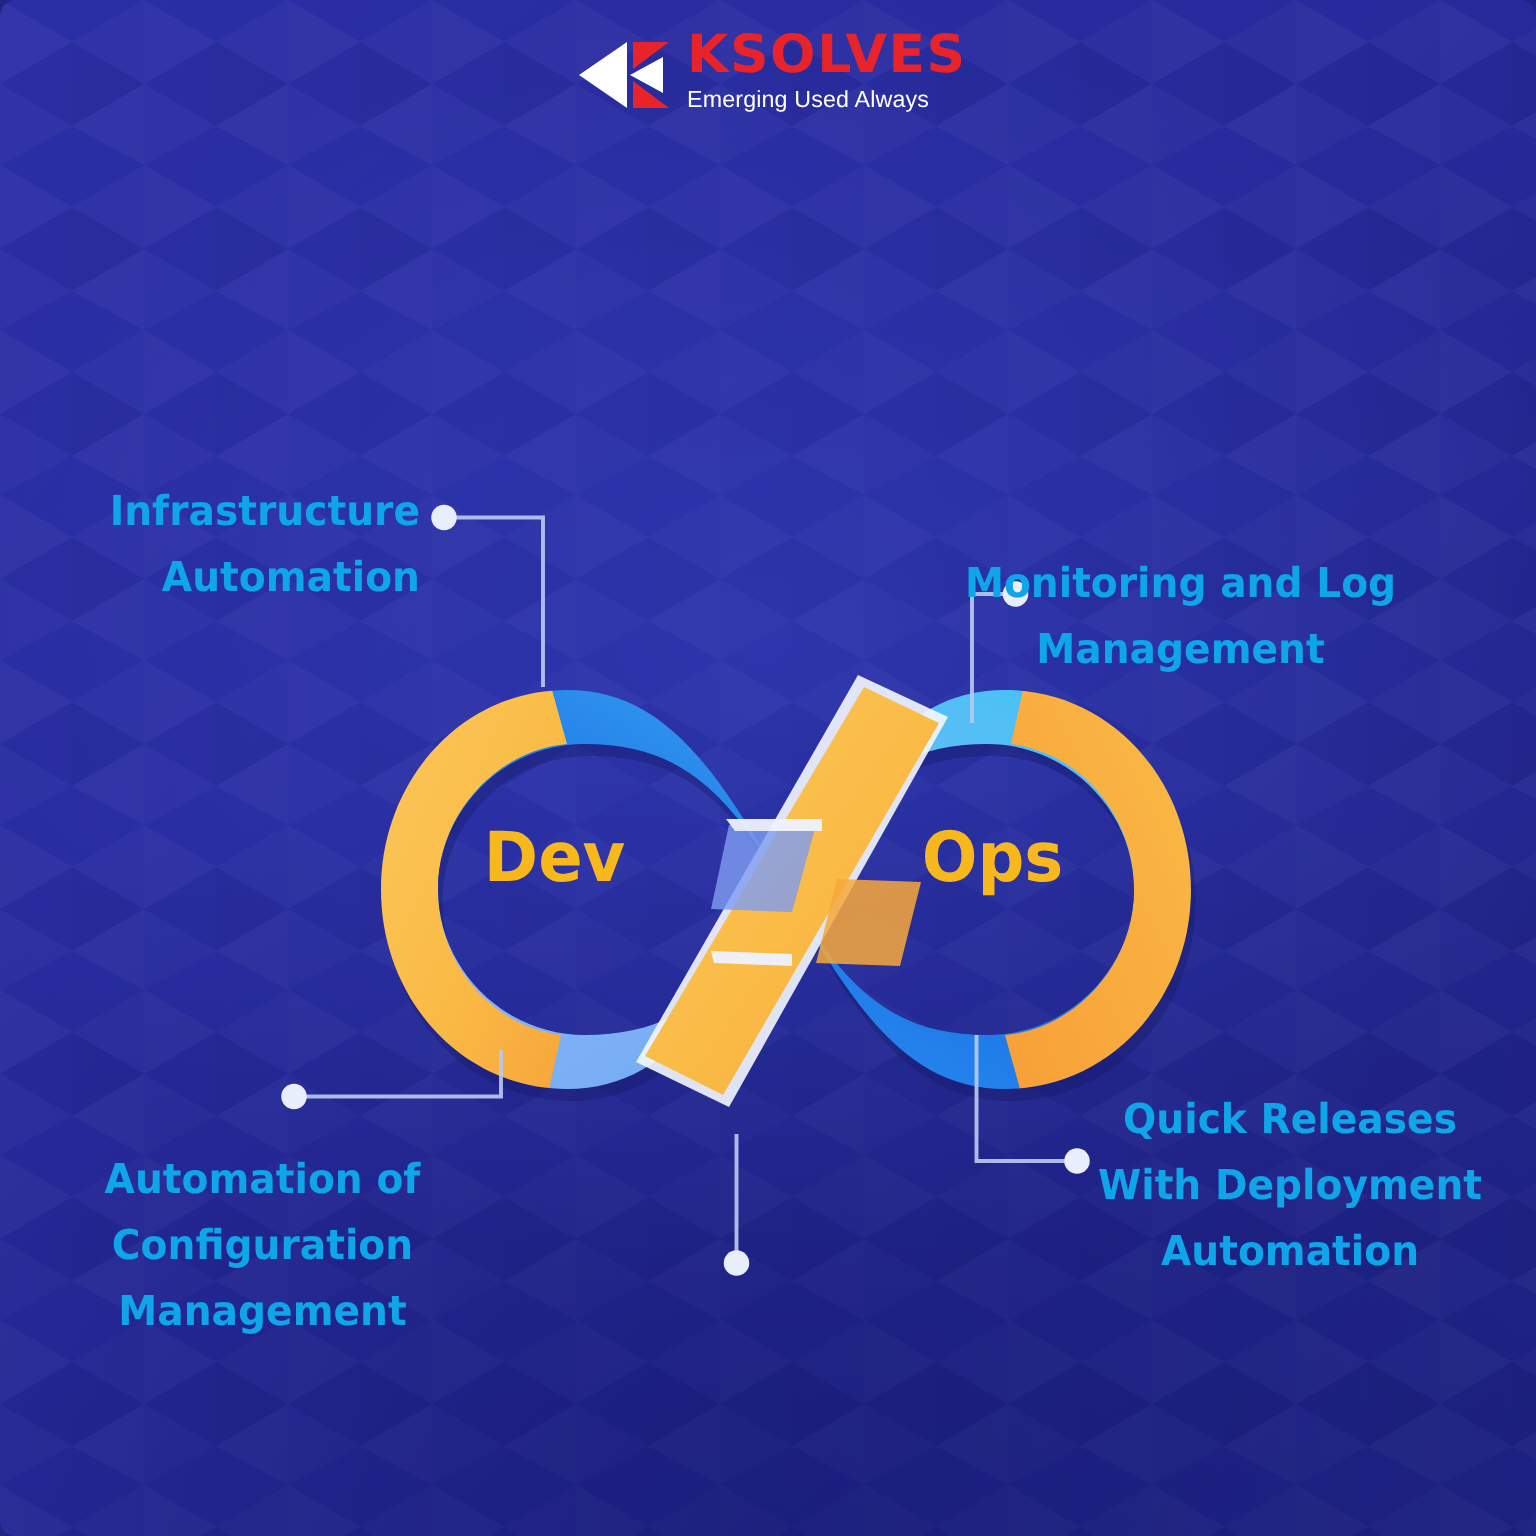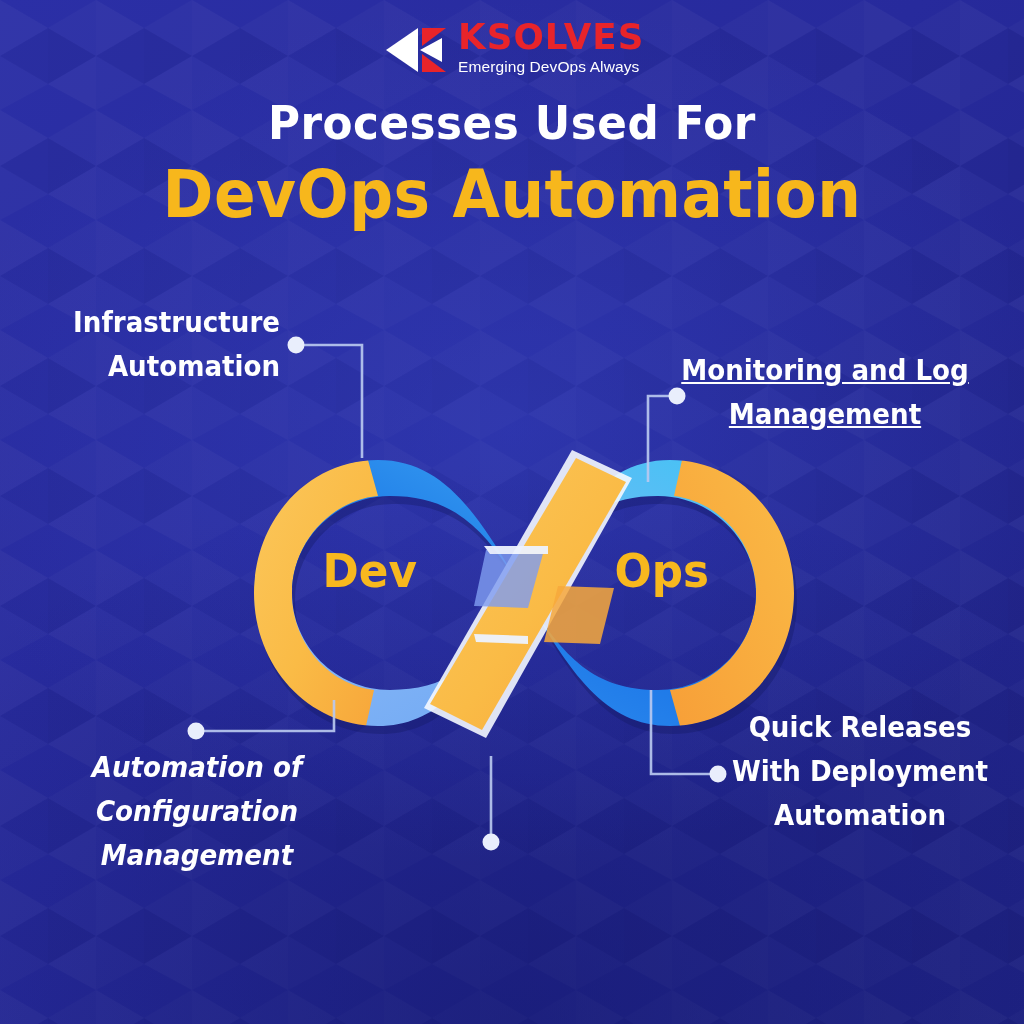--- a/index.html
+++ b/index.html
@@ -1,20 +1,21 @@
 <!DOCTYPE html>
 <html><head>
 <meta charset="utf-8">
 <style>
   html,body{margin:0;padding:0;background:#1f2580;}
   *{box-sizing:border-box;}
   #stage{
     position:relative;width:1024px;height:1024px;overflow:hidden;
     font-family:"Liberation Sans", sans-serif;
     background:#272a9c;
+    border-radius:11px;
   }
   
   .bg-pattern{position:absolute;inset:0;z-index:0;}
   .bg-vignette{
     position:absolute;inset:0;z-index:1;pointer-events:none;
     background:
       radial-gradient(ellipse 80% 60% at 50% 42%, rgba(56,72,200,.38) 0%, rgba(39,42,156,0) 70%),
       radial-gradient(ellipse 120% 90% at 50% 100%, rgba(20,24,110,.55) 0%, rgba(39,42,156,0) 60%);
   }
   
@@ -47,33 +48,33 @@
   .infinity{position:absolute;left:228px;top:438px;width:592px;height:310px;z-index:3;}
   .loop-label{
     position:absolute;z-index:6;
     font-family:"DejaVu Sans", sans-serif;
     font-weight:bold;font-size:46px;line-height:46px;color:#f7b81e;
     transform:scaleX(.95);
   }
   #dev-label{left:320px;top:548px;}
   #ops-label{left:612px;top:548px;}
   
-  .callout{position:absolute;z-index:6;color:#ffffff;}
+  .callout{position:absolute;z-index:6;color:#0ea5e9;margin-top:19px;}
   .callout .txt{
     font-family:"DejaVu Sans", sans-serif;
     font-weight:bold;font-size:27.5px;line-height:44px;letter-spacing:0px;
     white-space:nowrap;transform:scaleX(.95);
   }
   .ta-r{text-align:right;transform-origin:right center;}
   .ta-c{text-align:center;transform-origin:center center;}
   #c-infra{left:0px;top:300px;width:280px;}
   #c-infra .txt{transform-origin:right center;}
-  #c-monitor{left:660px;top:348px;width:330px;text-decoration:underline;}
+  #c-monitor{left:622px;top:348px;width:330px;}
   #c-monitor .txt{transform-origin:center center;}
-  #c-config{left:42px;top:745px;width:310px;font-style:italic;}
+  #c-config{left:20px;top:745px;width:310px;}
   #c-config .txt{transform-origin:center center;}
   #c-security{left:330px;top:858px;width:350px;}
   #c-security .txt{transform-origin:center center;}
   #c-quick{left:700px;top:705px;width:320px;}
   #c-quick .txt{transform-origin:center center;}
   
   .connectors{position:absolute;inset:0;z-index:4;pointer-events:none;}
 </style>
 </head>
 <body>
@@ -104,28 +105,24 @@
 
   <div class="logo">
     <svg class="logo-mark" viewBox="0 0 72 48">
       <path d="M2,24 L34,2 L34,46 Z" fill="#ffffff"></path>
       <path d="M38,2 L62,2 L38,20 Z" fill="#e8242a"></path>
       <path d="M38,46 L62,46 L38,28 Z" fill="#e8242a"></path>
       <path d="M36,24 L58,12 L58,36 Z" fill="#ffffff"></path>
     </svg>
     <div class="logo-text">
       <div class="logo-word">KSOLVES</div>
-      <div class="logo-tagline">Emerging DevOps Always</div>
+      <div class="logo-tagline">Emerging Used Always</div>
     </div>
   </div>
 
-  <div class="title-wrap">
-    <div class="title-1">Processes Used For</div>
-    <div class="title-2">DevOps Automation</div>
-  </div>
 
   <svg class="infinity" viewBox="0 0 592 310">
     <defs>
       <linearGradient id="gLeftTop" x1="0" y1="1" x2="1" y2="0">
         <stop offset="0%" stop-color="#0a62e0"></stop>
         <stop offset="100%" stop-color="#3aa0f2"></stop>
       </linearGradient>
       <linearGradient id="gLeftBot" x1="0" y1="0" x2="1" y2="1">
         <stop offset="0%" stop-color="#8fbcf8"></stop>
         <stop offset="100%" stop-color="#6fa8f3"></stop>

